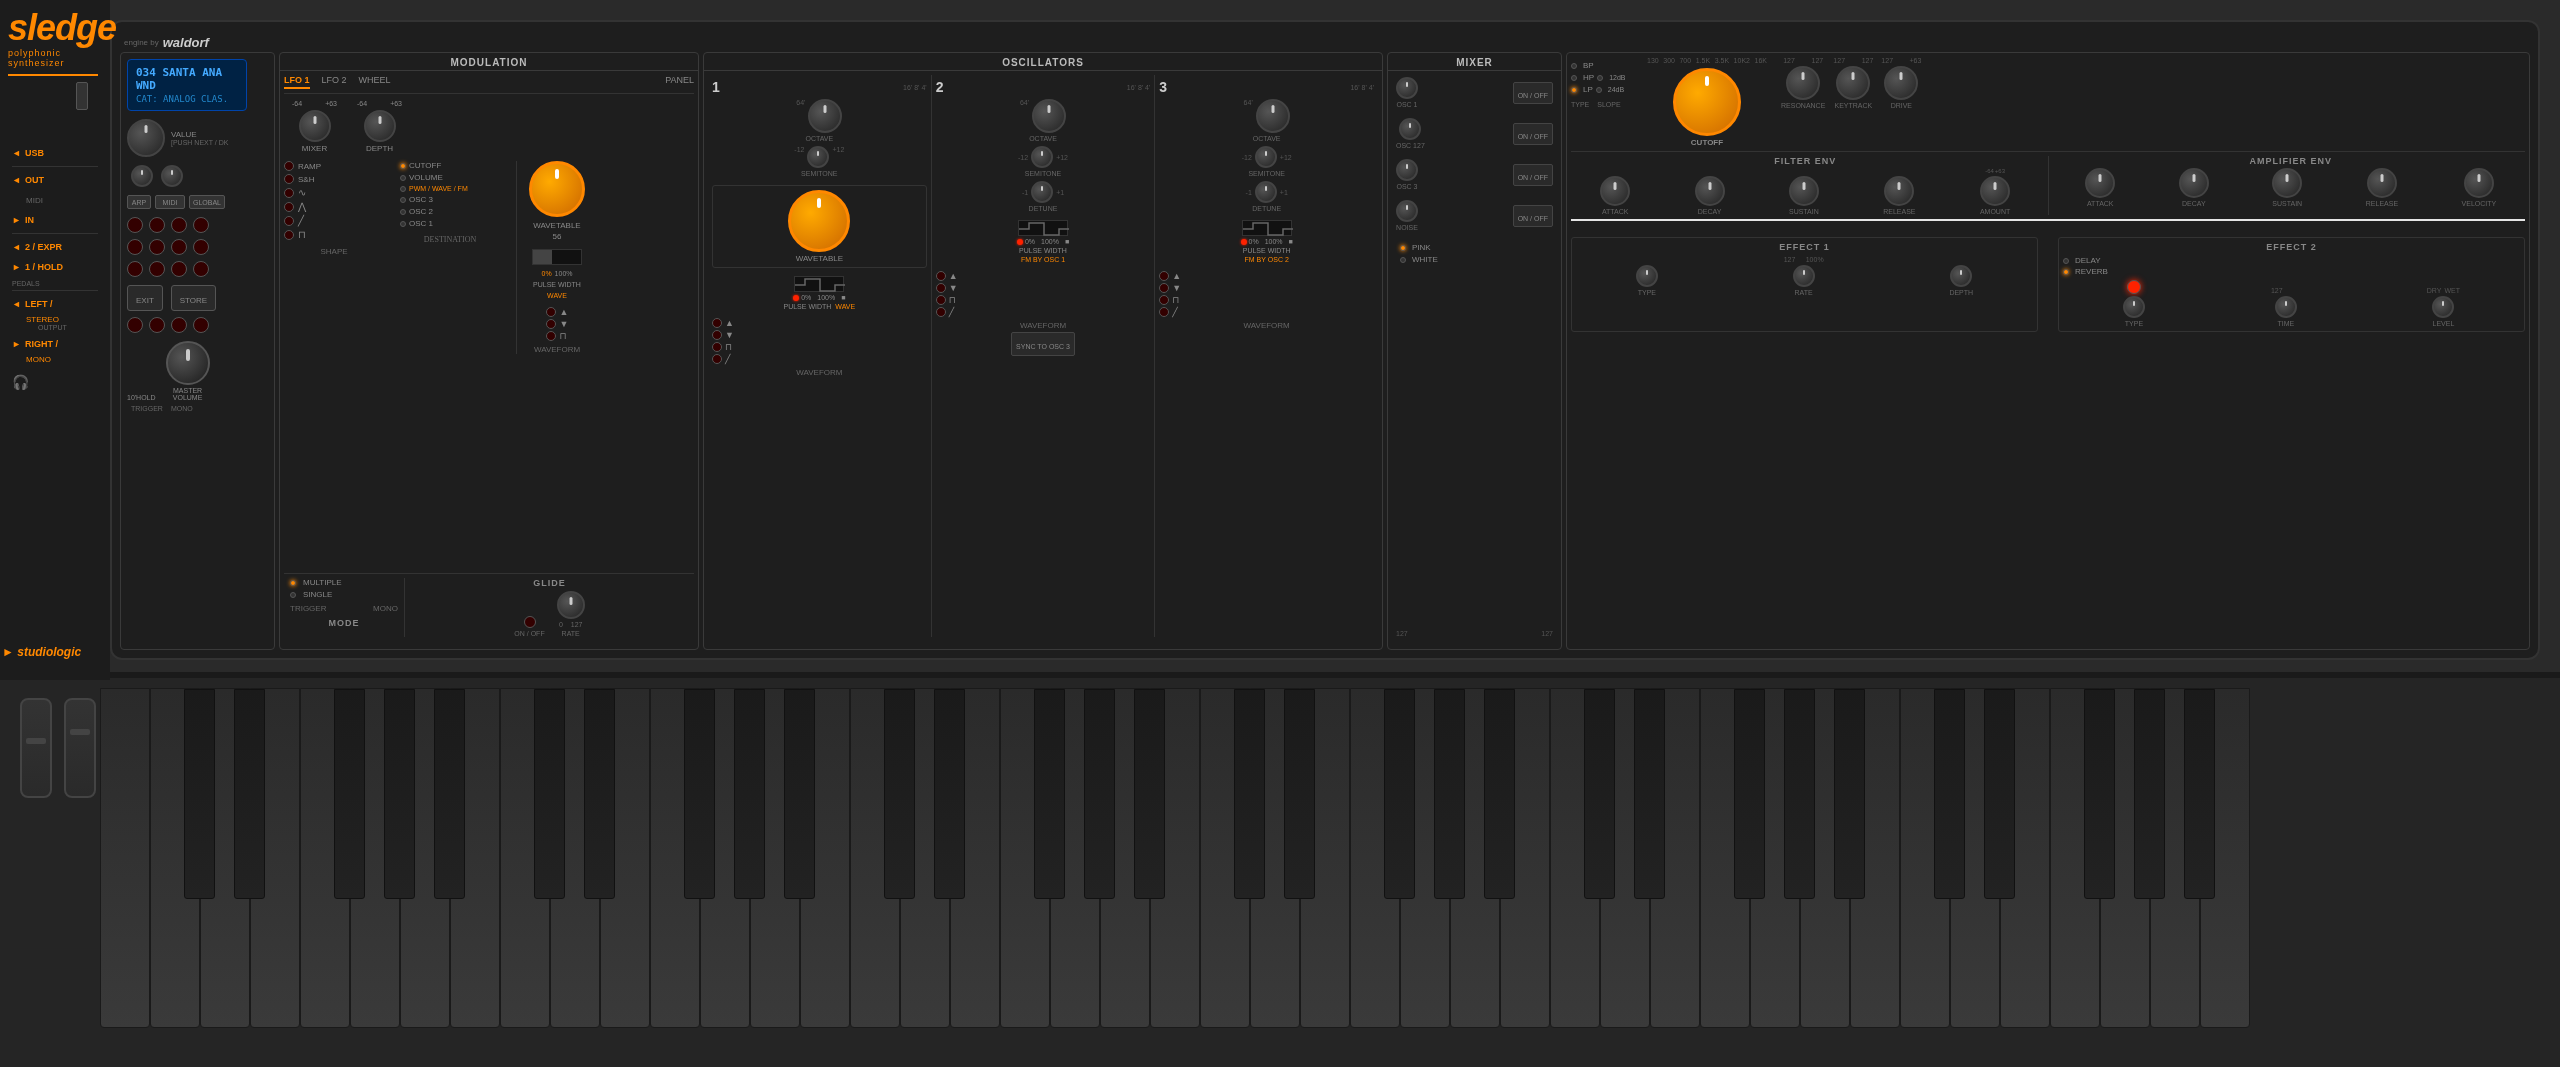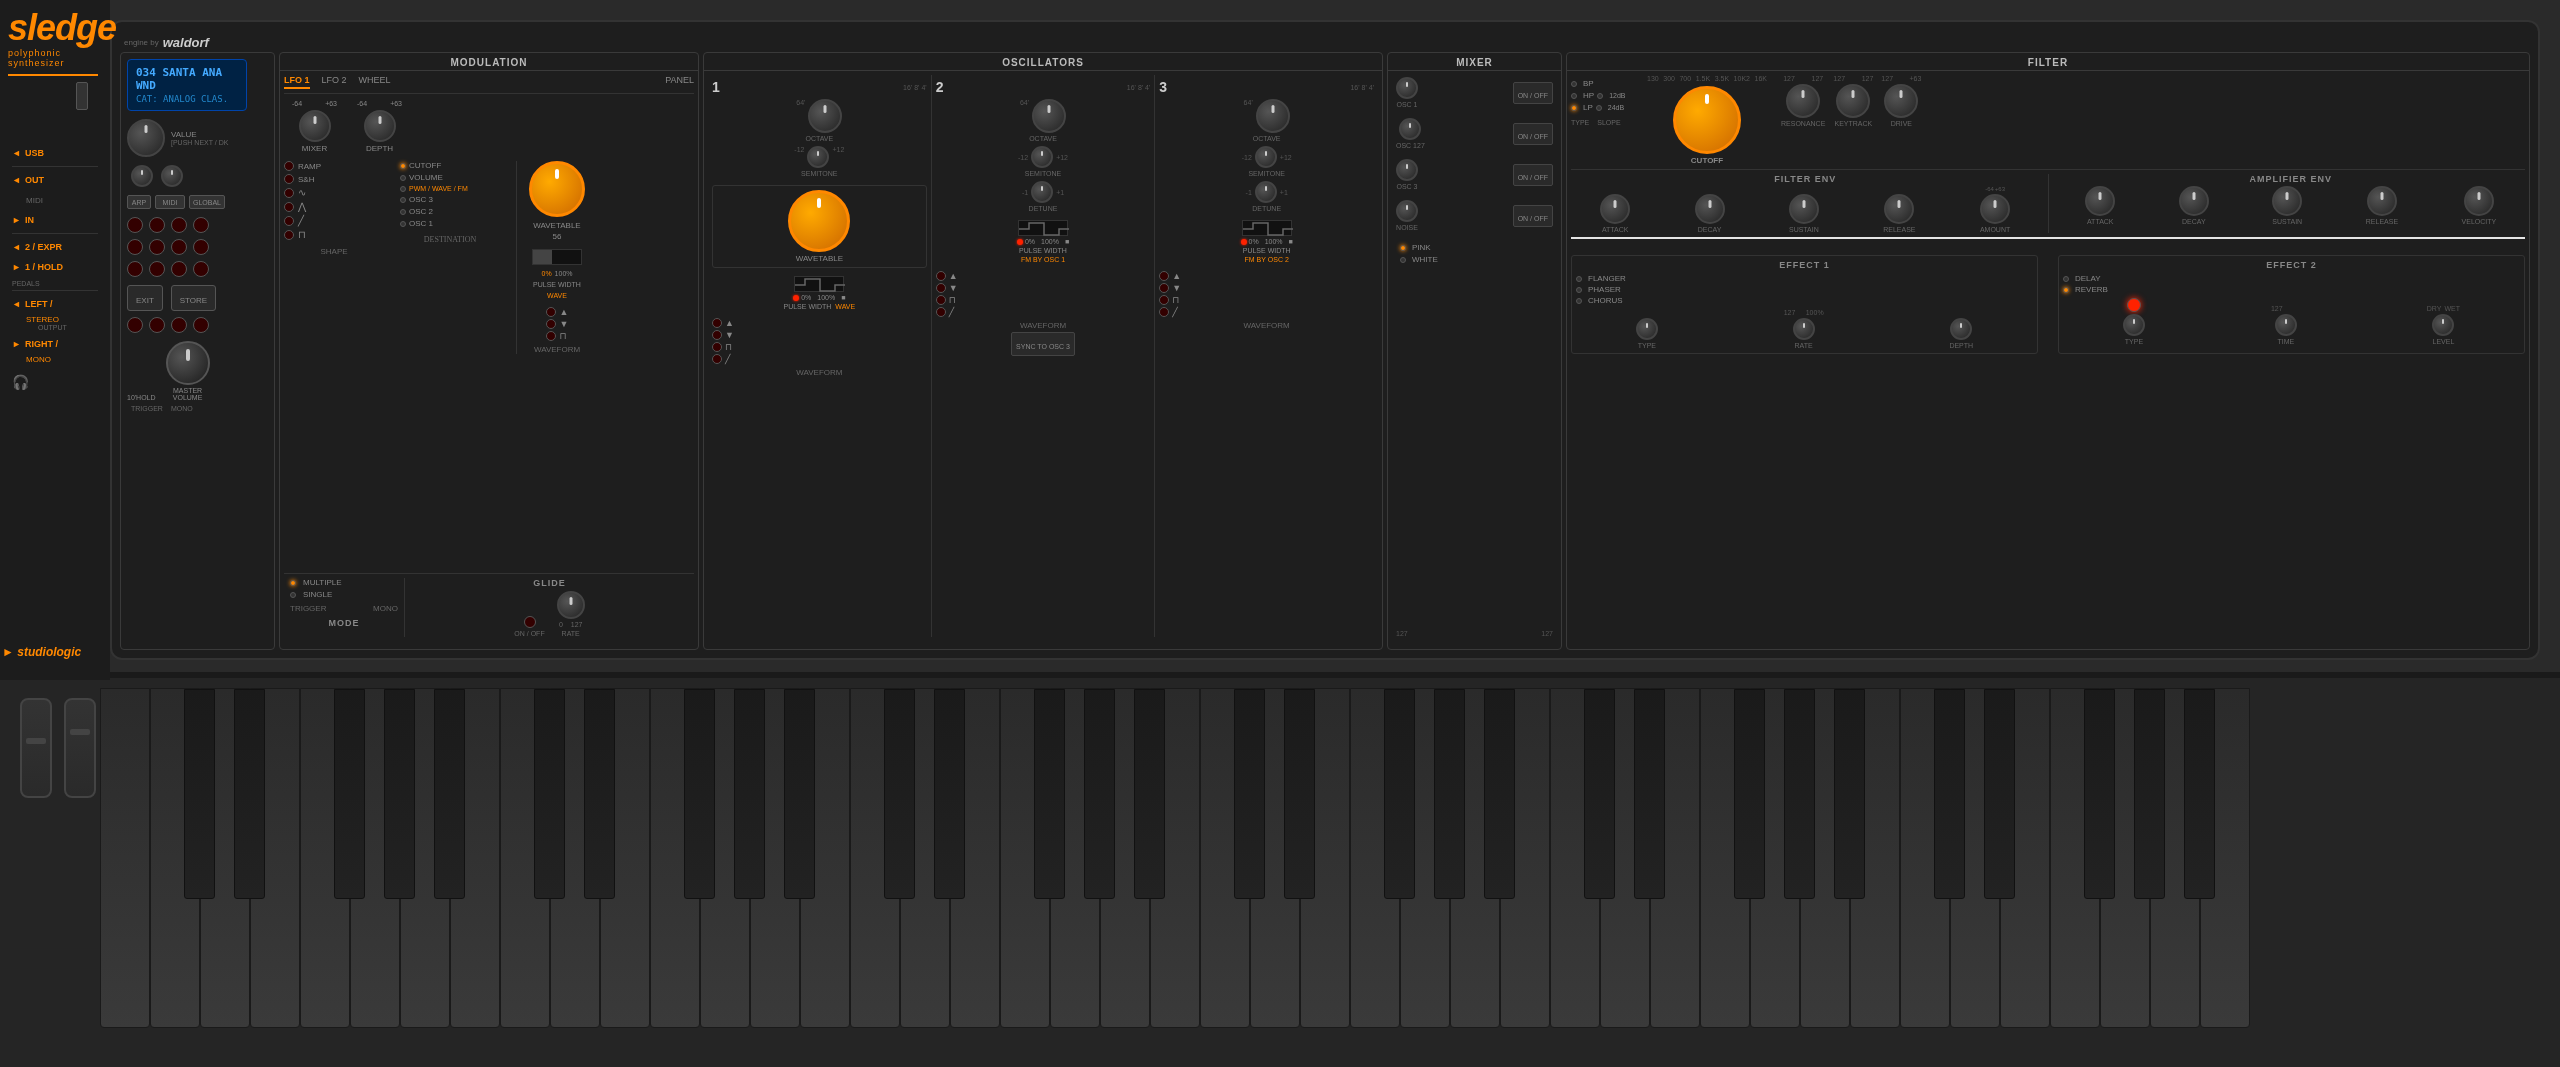--- a/index.html
+++ b/index.html
@@ -971,21 +971,20 @@
           <div style="margin-top:auto; padding:0 4px;">
             <div style="display:flex; justify-content:space-between;">
               <span style="color:#555;font-size:7px;">127</span>
               <span style="color:#555;font-size:7px;">127</span>
             </div>
           </div>
         </div>
       </div>
 
       <div class="panel-box p-filter">
-        <div class="panel-header">FILTER</div>
         <div class="panel-content" style="display:flex; flex-direction:column; gap:4px;">
 
           <div style="display:flex; gap:6px; align-items:flex-start;">
 
             <div style="display:flex; flex-direction:column; gap:3px; width:70px; padding-top:4px;">
               <div style="display:flex; align-items:center; gap:3px;">
                 <div class="radio-led"></div>
                 <span style="color:#888;font-size:8px;">BP</span>
               </div>
               <div style="display:flex; align-items:center; gap:3px;">
@@ -1106,34 +1105,20 @@
                 </div>
               </div>
             </div>
           </div>
 
           <div style="display:flex; gap:20px; border-top:2px solid #e5e5e5; padding-top:16px;">
 
             <div style="flex:1; border:1px solid #333; border-radius:3px; padding:4px;">
               <span style="color:#888;font-size:9px;font-weight:bold;letter-spacing:1px;display:block;text-align:center;margin-bottom:4px;">EFFECT 1</span>
 
-              <div style="display:flex; flex-direction:column; gap:2px; margin-bottom:4px;">
-                <div style="display:flex; align-items:center; gap:3px;">
-                  <div class="radio-led"></div>
-                  <span style="color:#888;font-size:8px;">FLANGER</span>
-                </div>
-                <div style="display:flex; align-items:center; gap:3px;">
-                  <div class="radio-led"></div>
-                  <span style="color:#888;font-size:8px;">PHASER</span>
-                </div>
-                <div style="display:flex; align-items:center; gap:3px;">
-                  <div class="radio-led"></div>
-                  <span style="color:#888;font-size:8px;">CHORUS</span>
-                </div>
-              </div>
               <div style="display:flex; gap:6px; justify-content:space-around; align-items:flex-end;">
                 <div style="display:flex; flex-direction:column; align-items:center; gap:2px;">
                   <div class="knob-small"></div>
                   <span style="color:#666;font-size:7px;">TYPE</span>
                 </div>
                 <div style="display:flex; flex-direction:column; align-items:center; gap:2px;">
                   <div style="display:flex; justify-content:space-between; width:40px;">
                     <span style="color:#555;font-size:7px;">127</span>
                     <span style="color:#555;font-size:7px;">100%</span>
                   </div>

